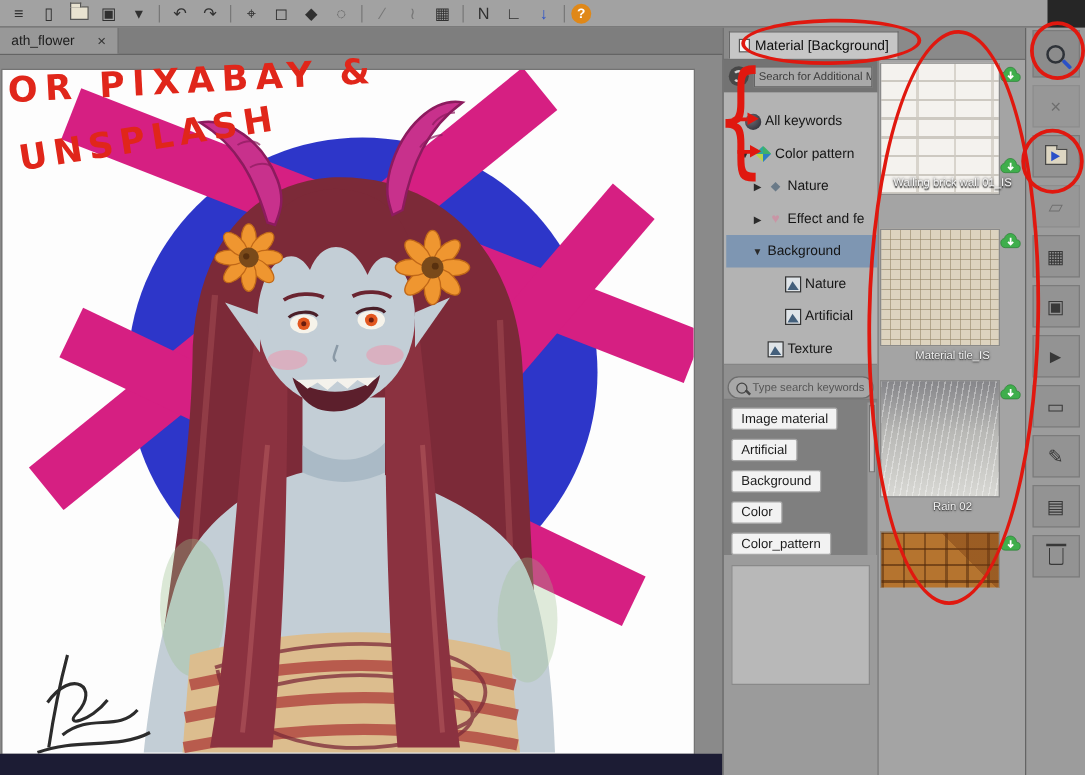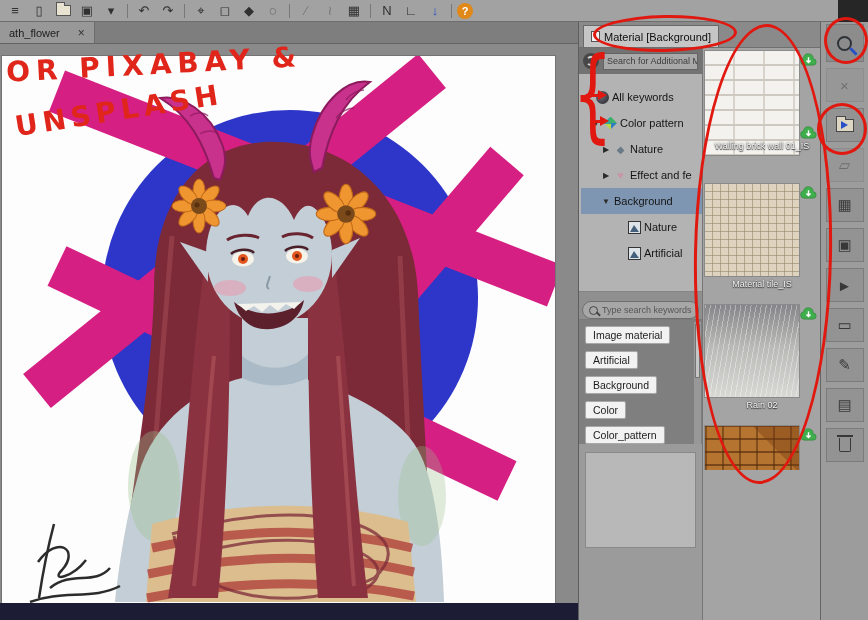--- a/index.html
+++ b/index.html
@@ -338,20 +338,25 @@
           <div class="tree-row lvl3">
             <span class="tri"></span>
             <span class="node-icon frame"></span>
             <span>Nature</span>
           </div>
           <div class="tree-row lvl3">
             <span class="tri"></span>
             <span class="node-icon frame"></span>
             <span>Artificial</span>
           </div>
+          <div class="tree-row lvl2">
+            <span class="tri"></span>
+            <span class="node-icon frame"></span>
+            <span>Texture</span>
+          </div>
         </div>
 
       <div id="kw-row">
         <div id="kw-box">
           <span class="mag"></span>
           <span>Type search keywords</span>
         </div>
       </div>
 
       <div id="tags">

